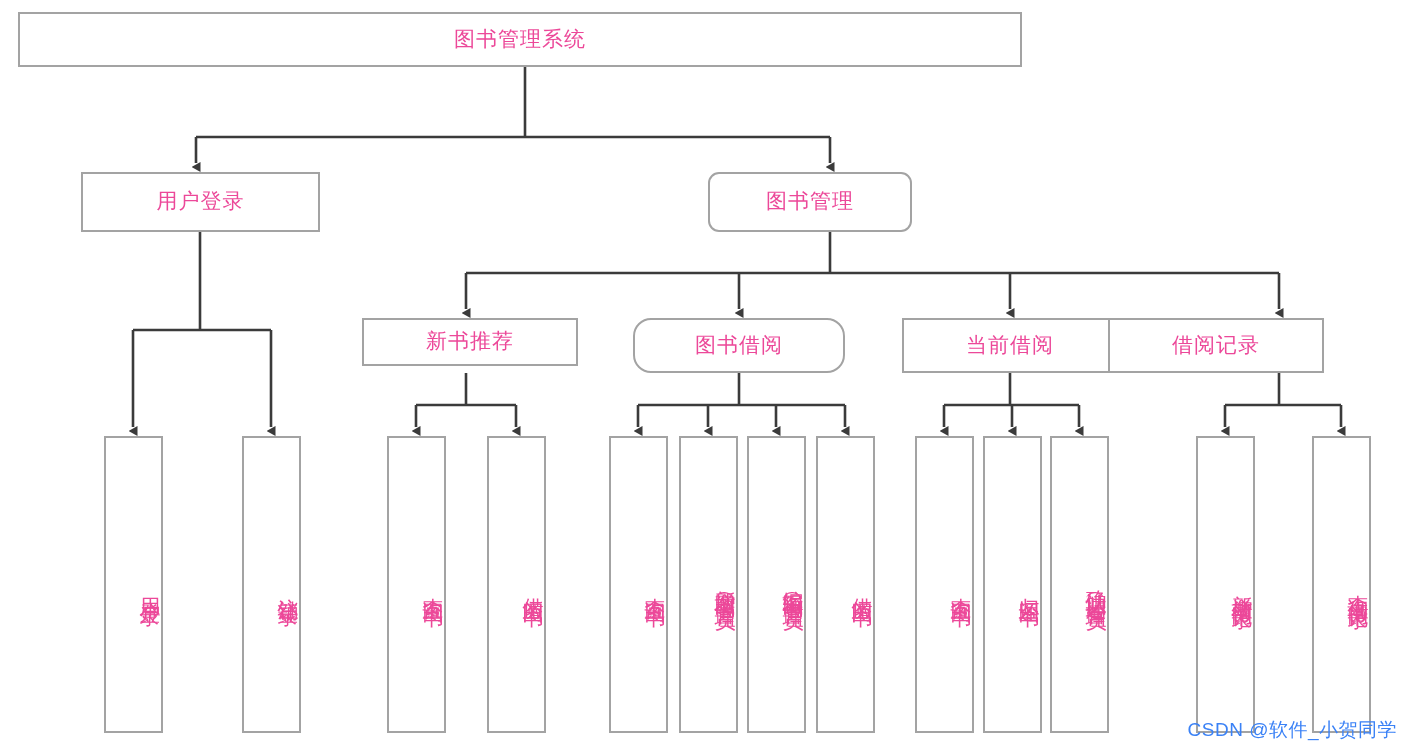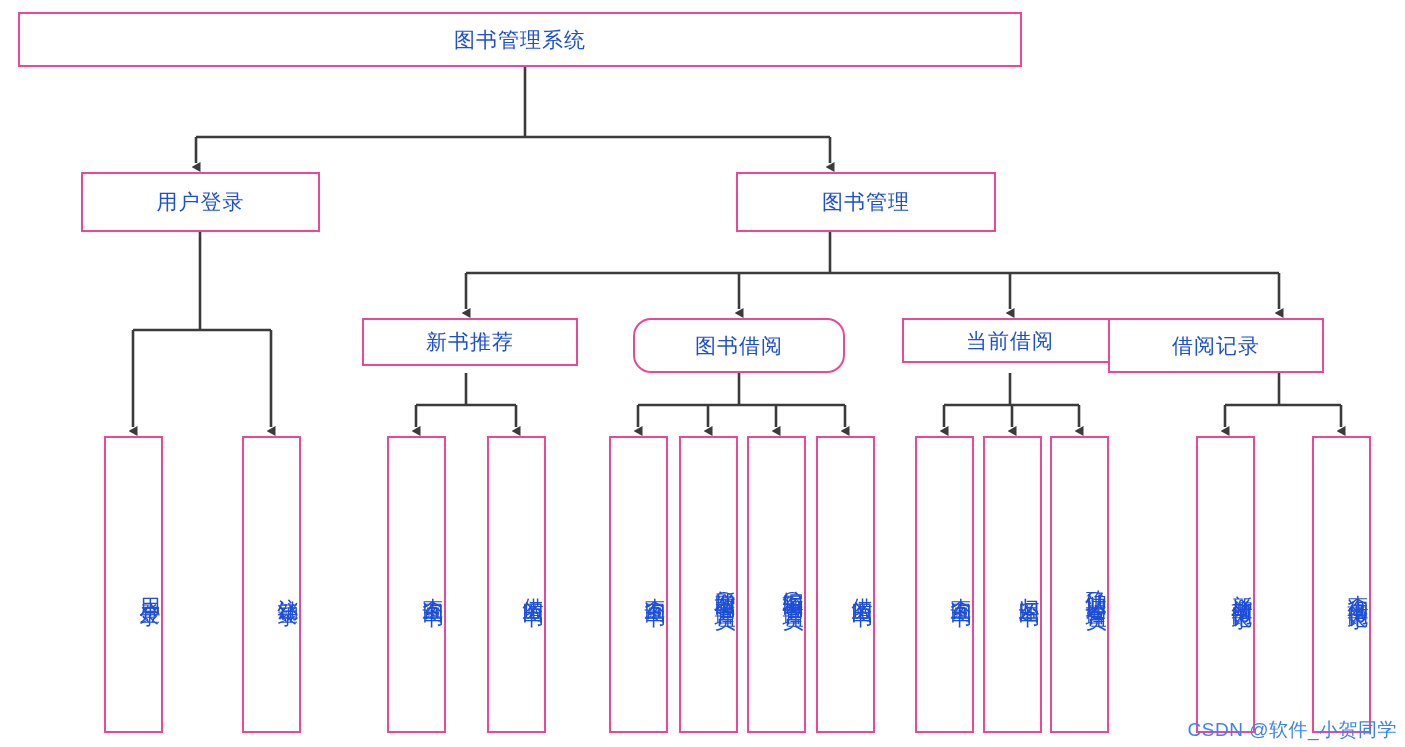--- a/index.html
+++ b/index.html
@@ -15,25 +15,26 @@
     position: relative;
     width: 1405px;
     height: 747px;
     background: #ffffff;
     overflow: hidden;
   }
   .node-box {
     position: absolute;
     box-sizing: border-box;
     background: #ffffff;
-    border: 2px solid #ec4899;
+    border: 2px solid #a3a3a3;
     display: flex;
     align-items: center;
     justify-content: center;
-    color: #1d4ed8;
+    color: #ec4899;
+    font-family: Liberation Serif, serif;
   }
   .node-box.horizontal {
     font-size: 21px;
     letter-spacing: 1px;
     line-height: 1.1;
   }
   .node-box.vertical {
     writing-mode: vertical-rl;
     text-orientation: upright;
     font-size: 21px;
@@ -113,30 +114,30 @@
       </g>
   </svg>
 
   <div id="nodes-layer">
       <div class="node-box horizontal" style="left: 18px; top: 12px; width: 1004px; height: 55px;">
         <span class="node-label">图书管理系统</span>
       </div>
       <div class="node-box horizontal" style="left: 81px; top: 172px; width: 239px; height: 60px;">
         <span class="node-label">用户登录</span>
       </div>
-      <div class="node-box horizontal" style="left: 736px; top: 172px; width: 260px; height: 60px;">
+      <div class="node-box horizontal" style="left: 708px; top: 172px; width: 204px; height: 60px; border-radius: 11px;">
         <span class="node-label">图书管理</span>
       </div>
       <div class="node-box horizontal" style="left: 362px; top: 318px; width: 216px; height: 48px;">
         <span class="node-label">新书推荐</span>
       </div>
       <div class="node-box horizontal" style="left: 633px; top: 318px; width: 212px; height: 55px; border-radius: 18px;">
         <span class="node-label">图书借阅</span>
       </div>
-      <div class="node-box horizontal" style="left: 902px; top: 318px; width: 216px; height: 45px;">
+      <div class="node-box horizontal" style="left: 902px; top: 318px; width: 216px; height: 55px;">
         <span class="node-label">当前借阅</span>
       </div>
       <div class="node-box horizontal" style="left: 1108px; top: 318px; width: 216px; height: 55px;">
         <span class="node-label">借阅记录</span>
       </div>
       <div class="node-box vertical" style="left: 104px; top: 436px; width: 59px; height: 297px;">
         <span class="node-label">用户登录</span>
       </div>
       <div class="node-box vertical" style="left: 242px; top: 436px; width: 59px; height: 297px;">
         <span class="node-label">注销登录</span>

